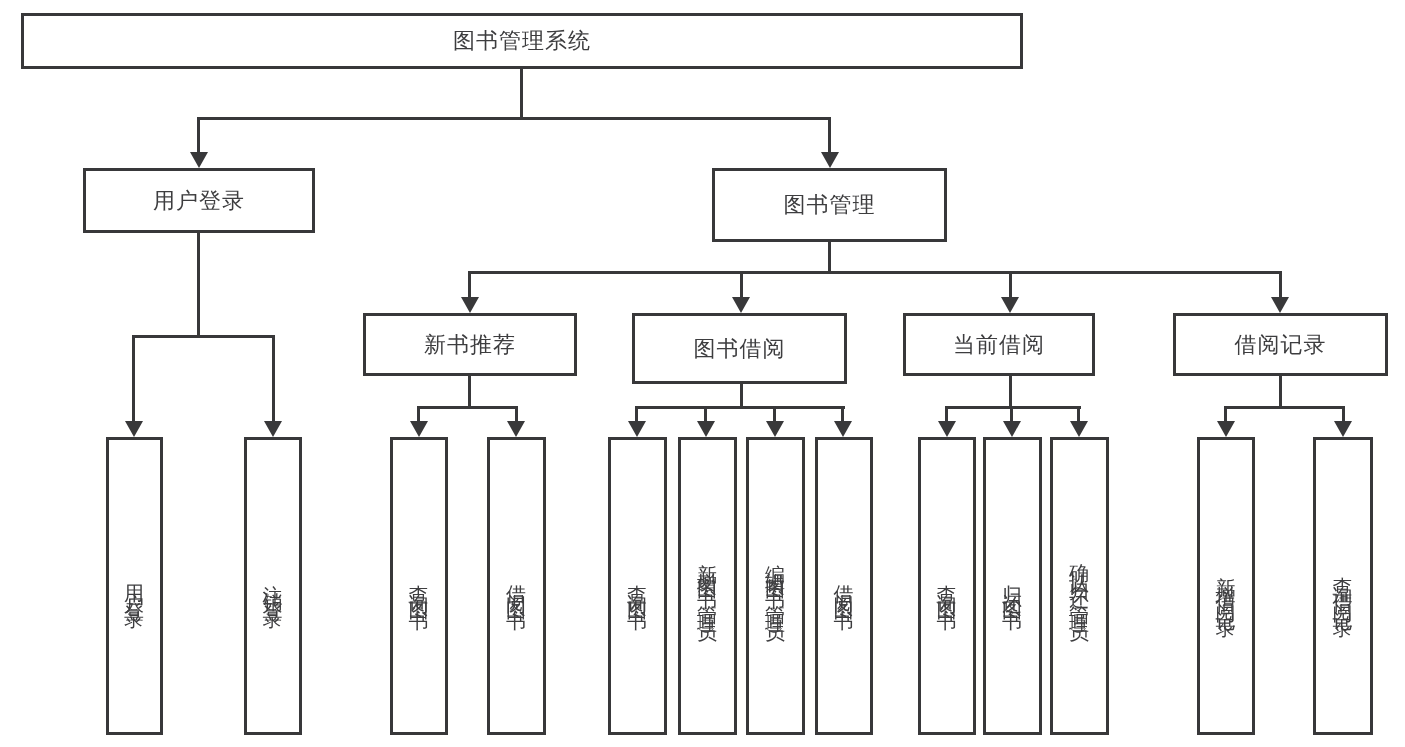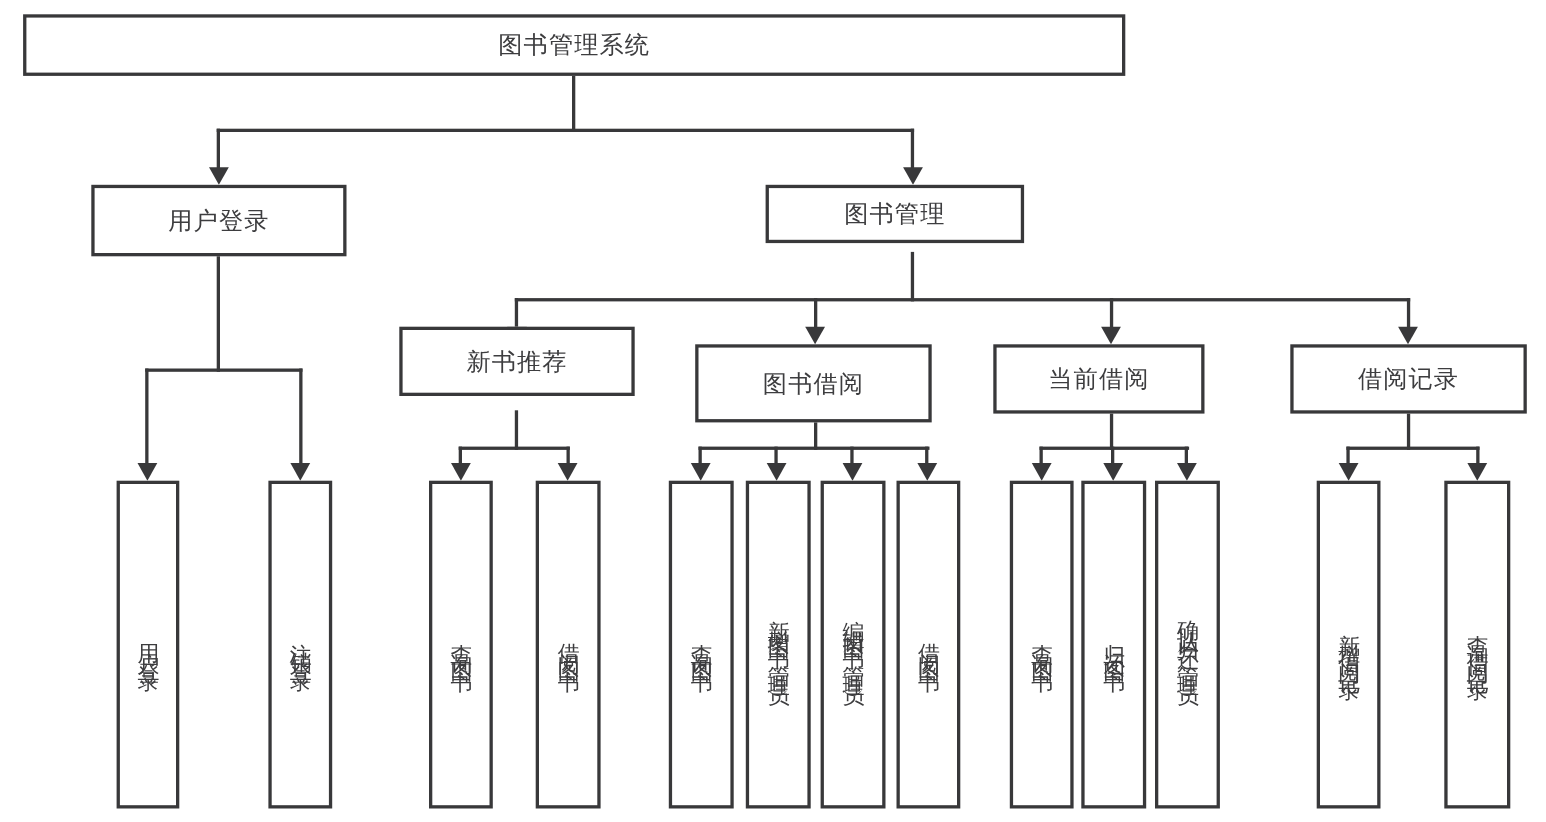--- a/index.html
+++ b/index.html
@@ -62,25 +62,25 @@
 <div class="stage">
 
   <div class="node" style="left:21px;top:13px;width:1002px;height:56px">
     <span>图书管理系统</span>
   </div>
 
   <div class="node" style="left:83px;top:168px;width:232px;height:65px">
     <span>用户登录</span>
   </div>
 
-  <div class="node" style="left:696px;top:168px;width:235px;height:53px">
+  <div class="node" style="left:712px;top:168px;width:235px;height:74px">
     <span>图书管理</span>
   </div>
 
-  <div class="node" style="left:363px;top:297px;width:214px;height:63px">
+  <div class="node" style="left:363px;top:313px;width:214px;height:63px">
     <span>新书推荐</span>
   </div>
 
   <div class="node" style="left:632px;top:313px;width:215px;height:71px">
     <span>图书借阅</span>
   </div>
 
   <div class="node" style="left:903px;top:313px;width:192px;height:63px">
     <span>当前借阅</span>
   </div>

